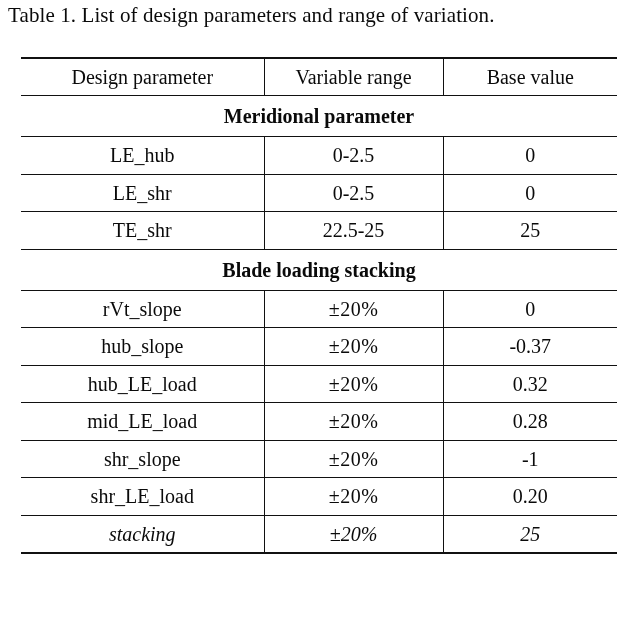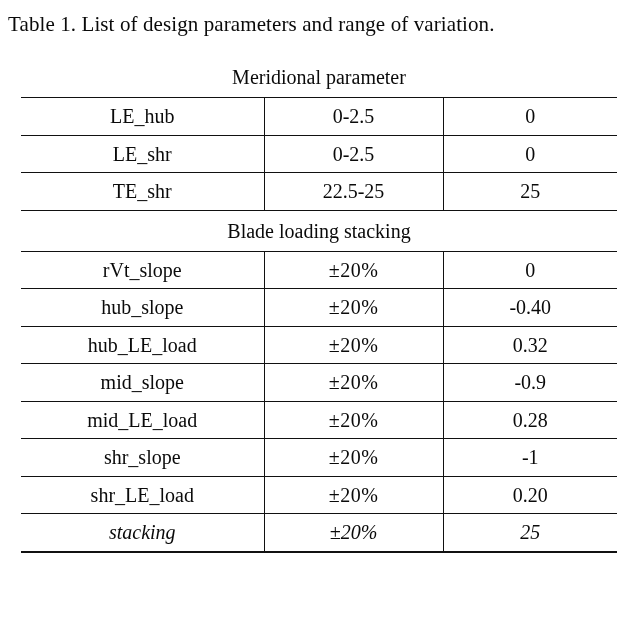--- a/index.html
+++ b/index.html
@@ -18,21 +18,21 @@
   .page {
     position: relative;
     width: 639px;
     height: 627px;
     box-sizing: border-box;
   }
 
   .caption {
     position: absolute;
     left: 8px;
-    top: 10px;
+    top: 1px;
     font-size: 21px;
     line-height: 28px;
     letter-spacing: 0.1px;
     white-space: nowrap;
   }
 
   .table-wrap {
     position: absolute;
     left: 21px;
     top: 57px;
@@ -66,20 +66,21 @@
   td.hline { border-bottom: 1.6px solid #111111; }
   .rule-bottom td { border-bottom: 2px solid #111111; font-style: italic; }
 
   
   td.vl { border-left: 1.6px solid #111111; }
 
   tr.section-row td {
     height: 40px;
     line-height: 40px;
     font-size: 20px;
+    font-weight: bold;
   }
 
   tr.data-row td {
     height: 36.5px;
     line-height: 36.5px;
   }
 
   .pm {
     letter-spacing: 0.5px;
   }
@@ -93,20 +94,25 @@
 
   <div class="table-wrap">
     <table class="param-table">
       <colgroup>
         <col class="c1">
           <col class="c2">
           <col class="c3">
       </colgroup>
       <tbody>
 
+        <tr class="rule-top">
+          <td class="hline">Design parameter</td>
+          <td class="hline vl">Variable range</td>
+          <td class="hline vl">Base value</td>
+        </tr>
 
         <tr class="section-row">
           <td class="hline" colspan="3">Meridional parameter</td>
         </tr>
 
         <tr class="data-row">
           <td class="hline">LE_hub</td>
           <td class="hline vl">0-2.5</td>
           <td class="hline vl">0</td>
         </tr>
@@ -126,31 +132,26 @@
         </tr>
 
         <tr class="data-row">
           <td class="hline">rVt_slope</td>
           <td class="hline vl pm">±20%</td>
           <td class="hline vl">0</td>
         </tr>
         <tr class="data-row">
           <td class="hline">hub_slope</td>
           <td class="hline vl pm">±20%</td>
-          <td class="hline vl">-0.40</td>
+          <td class="hline vl">-0.37</td>
         </tr>
         <tr class="data-row">
           <td class="hline">hub_LE_load</td>
           <td class="hline vl pm">±20%</td>
           <td class="hline vl">0.32</td>
-        </tr>
-        <tr class="data-row">
-          <td class="hline">mid_slope</td>
-          <td class="hline vl pm">±20%</td>
-          <td class="hline vl">-0.9</td>
         </tr>
         <tr class="data-row">
           <td class="hline">mid_LE_load</td>
           <td class="hline vl pm">±20%</td>
           <td class="hline vl">0.28</td>
         </tr>
         <tr class="data-row">
           <td class="hline">shr_slope</td>
           <td class="hline vl pm">±20%</td>
           <td class="hline vl">-1</td>

